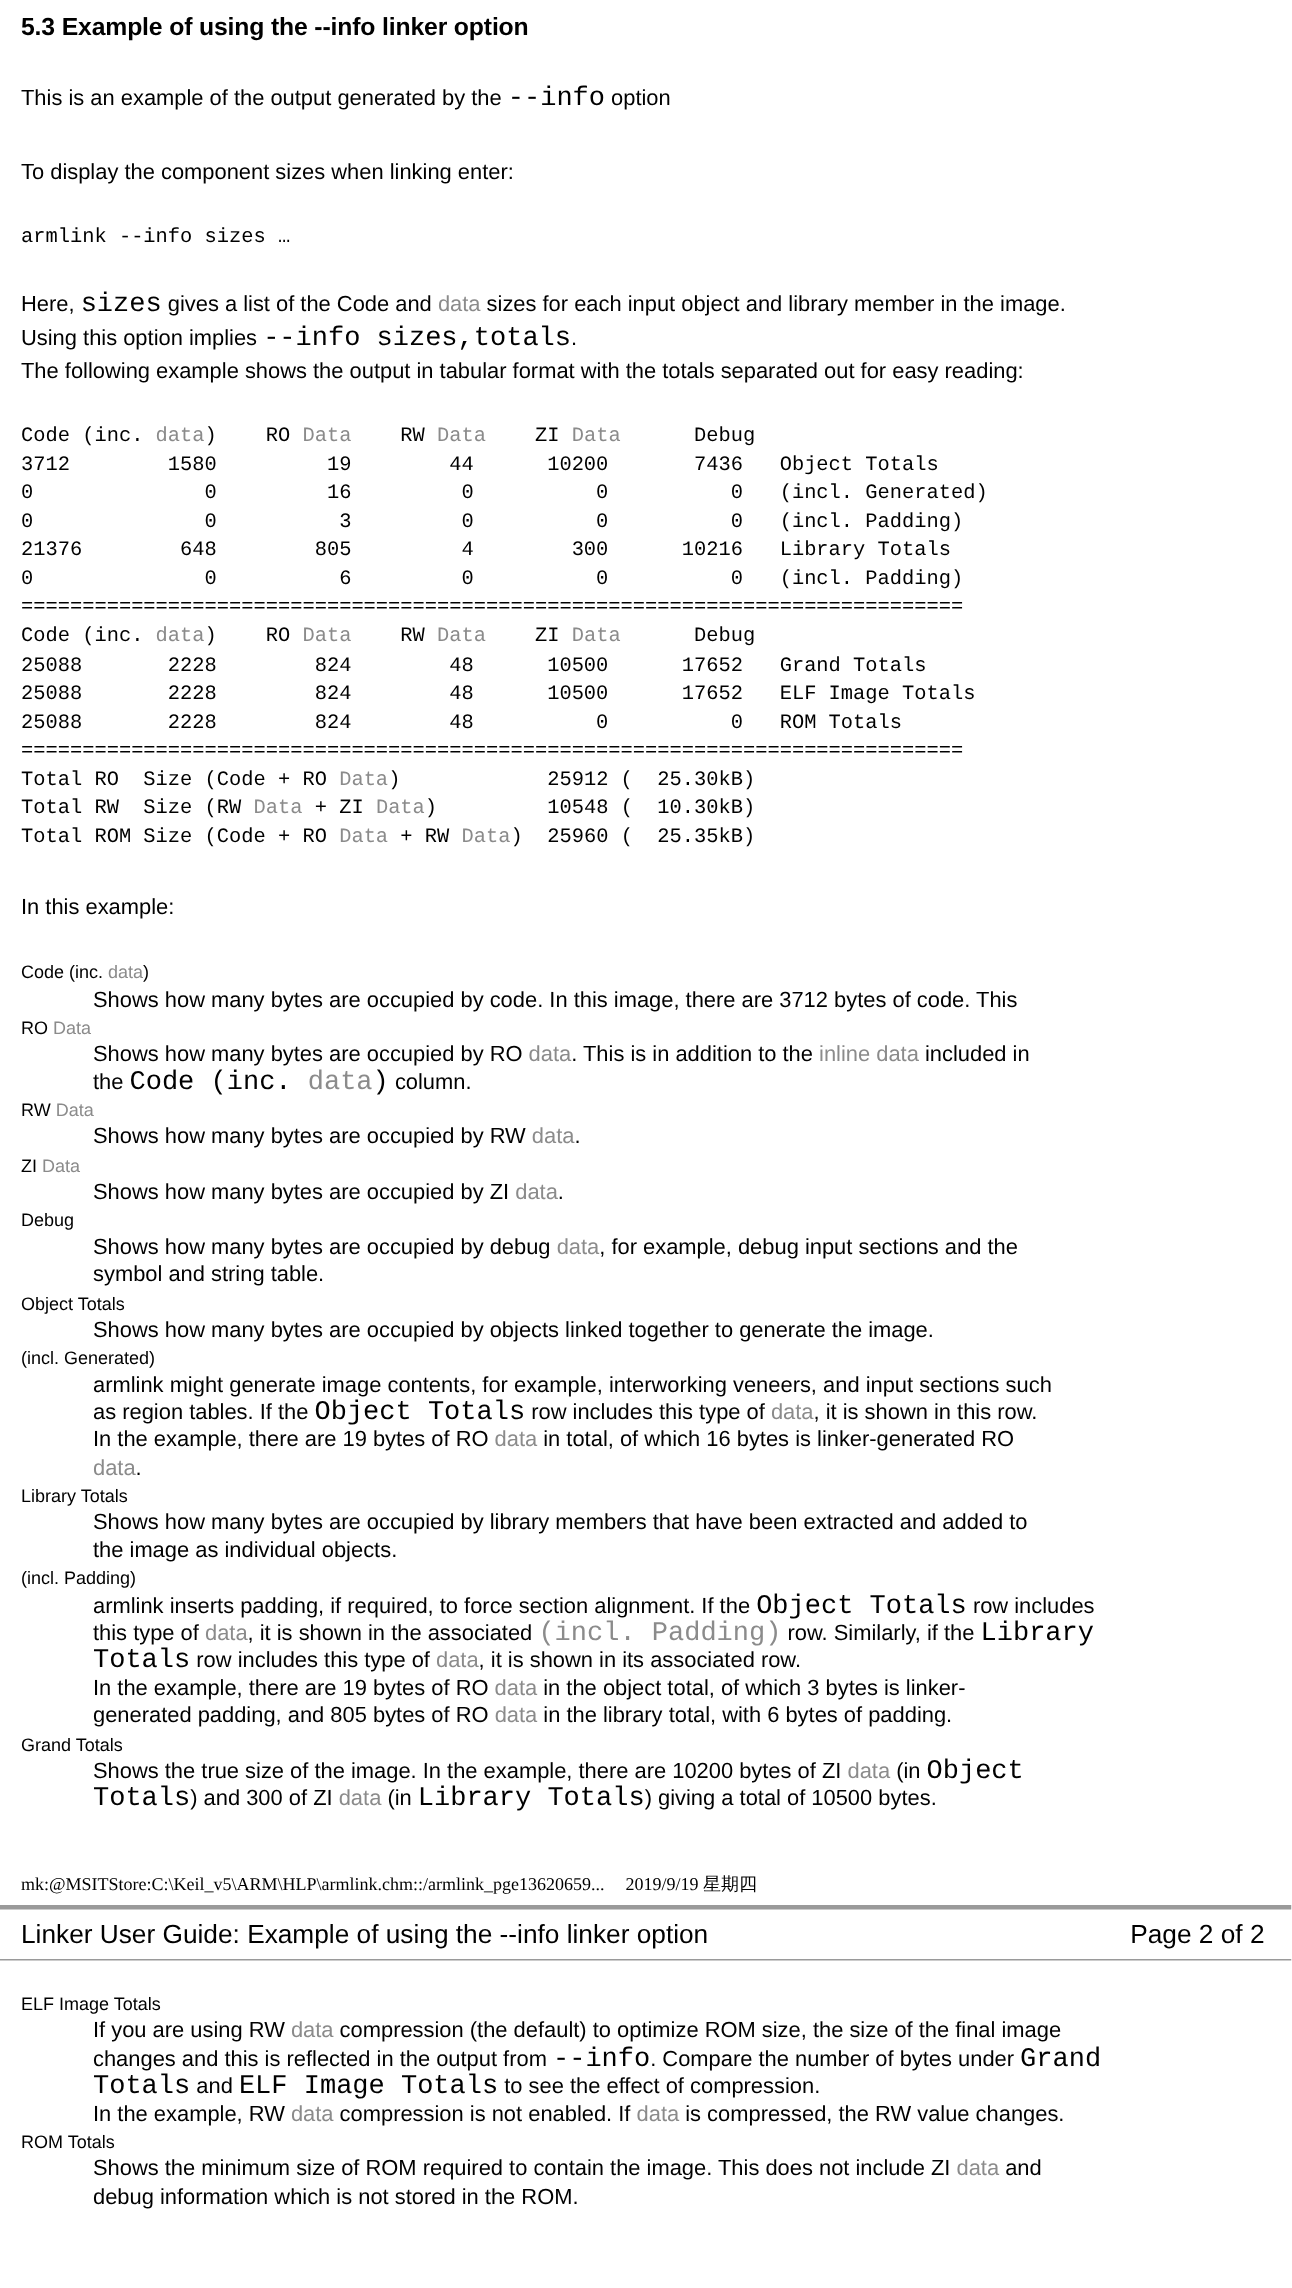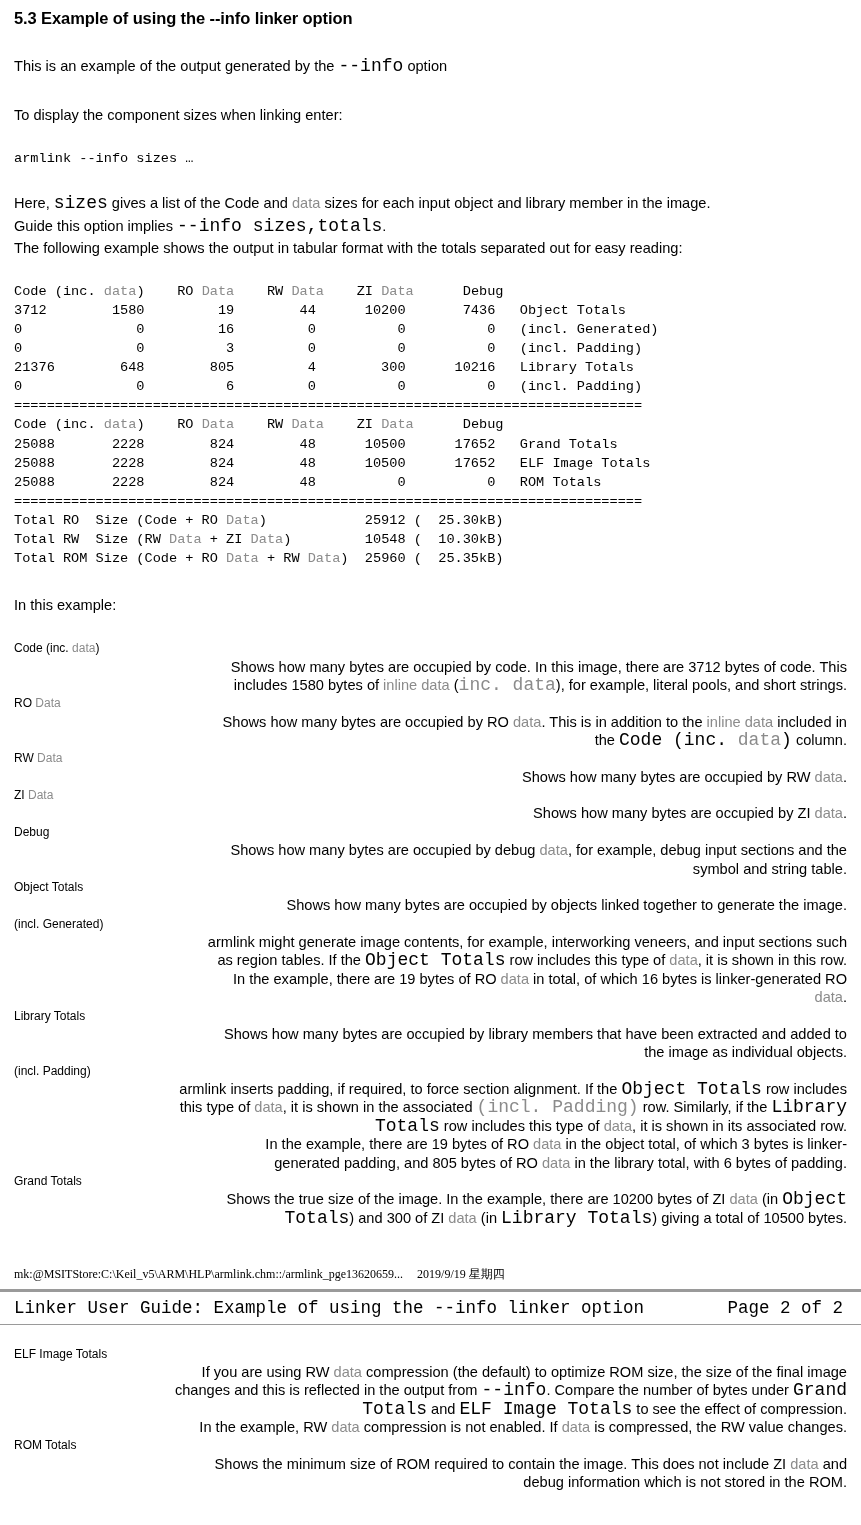--- a/index.html
+++ b/index.html
@@ -66,21 +66,20 @@
     line-height: 18.3px;
     margin: 0;
     padding: 0;
   }
   dl.deflist dd {
     font-size: 14.6px;
     line-height: 18.4px;
     margin: 0 0 0 48px;
     padding: 0;
     max-width: 810px;
-    text-align: right;
   }
   dd .line { display: block; }
 
   
   .print-meta {
     position: relative;
     font-family: "Liberation Serif", serif;
     font-size: 12px;
     line-height: 1.2;
     padding: 0 14px 2px 14px;
@@ -95,21 +94,21 @@
     background: #9a9a9a;
     margin: 5px 0 0 0;
     width: 861px;
   }
   .rule-thin {
     height: 1px;
     background: #9a9a9a;
     width: 861px;
   }
   .page-footer {
-    font-family: Liberation Mono, monospace;
+    font-family: Liberation Sans, sans-serif;
     font-size: 17.5px;
     display: flex;
     justify-content: space-between;
     align-items: baseline;
     padding: 6px 18px 6px 14px;
     white-space: nowrap;
   }
   .gap-band { height: 40px; }
 </style>
 </head>
@@ -128,21 +127,21 @@
   <p class="para">To display the component sizes when linking enter:</p>
 
   <div class="sp-24"></div>
 
   <pre class="codeblock">armlink --info sizes …</pre>
 
   <div class="sp-24"></div>
 
   <p class="para"><span>Here, </span><span class="mono">sizes</span><span> gives a list of the Code and </span><span class="gray">data</span><span> sizes for each input object and library member in the image.</span></p>
 
-  <p class="para"><span>Guide this option implies </span><span class="mono">--info sizes,totals</span><span>.</span></p>
+  <p class="para"><span>Using this option implies </span><span class="mono">--info sizes,totals</span><span>.</span></p>
 
   <p class="para">The following example shows the output in tabular format with the totals separated out for easy reading:</p>
 
   <div class="sp-24"></div>
 
   <pre class="codeblock"><span>Code (inc. <span class="gray">data</span>)    RO <span class="gray">Data</span>    RW <span class="gray">Data</span>    ZI <span class="gray">Data</span>      Debug</span>
 <span>3712        1580         19        44      10200       7436   Object Totals</span>
 <span>0              0         16         0          0          0   (incl. Generated)</span>
 <span>0              0          3         0          0          0   (incl. Padding)</span>
 <span>21376        648        805         4        300      10216   Library Totals</span>
@@ -161,21 +160,20 @@
 
   <p class="para">In this example:</p>
 
   <div class="sp-24"></div>
 
   <dl class="deflist">
 
     <dt>Code (inc. <span class="gray">data</span>)</dt>
     <dd>
       <span class="line">Shows how many bytes are occupied by code. In this image, there are 3712 bytes of code. This</span>
-      <span class="line">includes 1580 bytes of <span class="gray">inline data</span> (<span class="mono gray">inc. data</span>), for example, literal pools, and short strings.</span>
     </dd>
 
     <dt>RO <span class="gray">Data</span></dt>
     <dd>
       <span class="line">Shows how many bytes are occupied by RO <span class="gray">data</span>. This is in addition to the <span class="gray">inline data</span> included in</span>
       <span class="line">the <span class="mono">Code (inc. <span class="gray">data</span>)</span> column.</span>
     </dd>
 
     <dt>RW <span class="gray">Data</span></dt>
     <dd>

